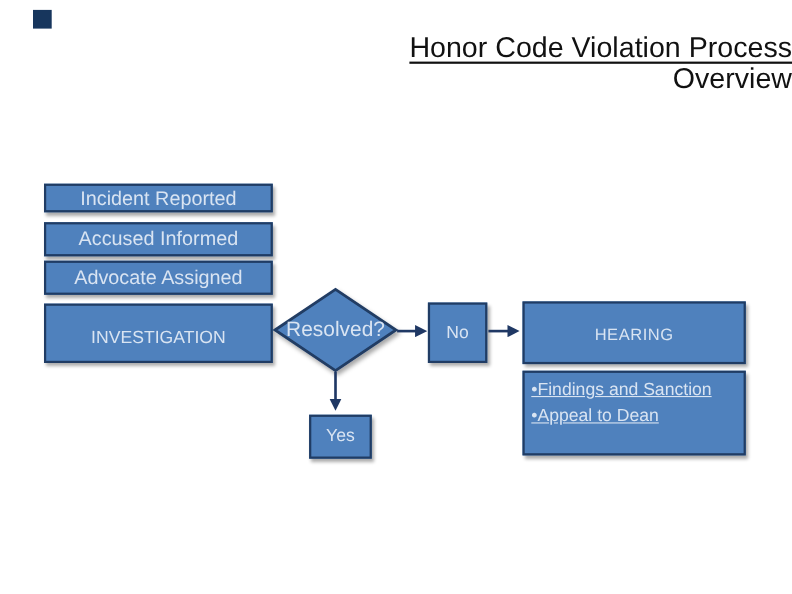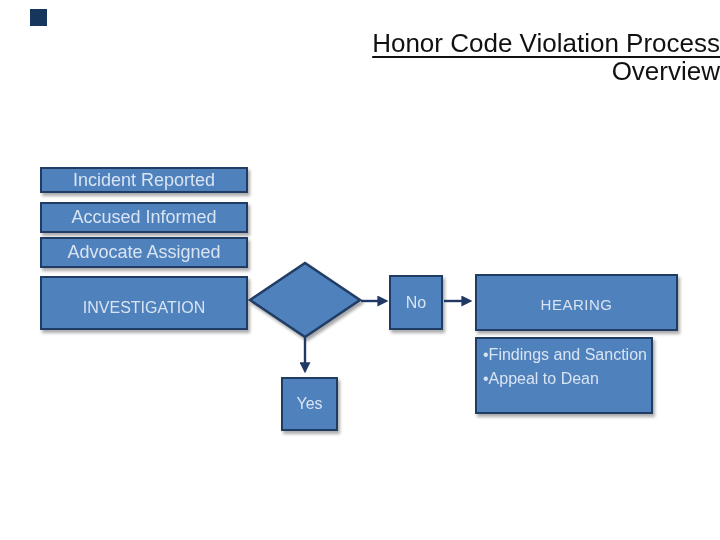--- a/index.html
+++ b/index.html
@@ -22,24 +22,24 @@
     color:#d9e4f2;display:flex;align-items:center;justify-content:center;
     box-shadow:2px 3px 3px rgba(0,0,0,0.33);font-size:18px;text-align:center;
   }
   .step1{left:40px;top:167px;width:208px;height:26px;}
   .step2{left:40px;top:202px;width:208px;height:31px;}
   .step3{left:40px;top:237px;width:208px;height:31px;}
   .investigation{left:40px;top:276px;width:208px;height:54px;font-size:16px;padding-top:10px;}
   .no-box{left:389px;top:275px;width:54px;height:55px;font-size:16px;}
   .hearing{left:475px;top:274px;width:203px;height:57px;font-size:15px;padding-top:4px;letter-spacing:0.5px;}
   .hearing-details{
-    left:475px;top:337px;width:178px;height:77px;display:block;
-    font-size:16px;line-height:24px;text-align:left;padding:4px 0 0 6px;
+    left:475px;top:337px;width:203px;height:77px;display:block;
+    font-size:16px;line-height:24px;text-align:left;padding:4px 0 0 6px;text-decoration:underline;
   }
-  .yes-box{left:281px;top:377px;width:57px;height:54px;font-size:16px;}
+  .yes-box{left:281px;top:377px;width:57px;height:40px;font-size:16px;}
   .diamond-label{
     position:absolute;left:250px;top:263px;width:110px;height:74px;
     display:flex;align-items:center;justify-content:center;
     color:#d9e4f2;font-size:19px;z-index:3;
   }
   .connector-layer{position:absolute;left:0;top:0;width:720px;height:540px;z-index:2;pointer-events:none;}
 </style>
 </head>
 <body>
 
@@ -73,20 +73,23 @@
   <div class="node step2">
     <span>Accused Informed</span>
   </div>
   <div class="node step3">
     <span>Advocate Assigned</span>
   </div>
   <div class="node investigation">
     <span>INVESTIGATION</span>
   </div>
 
+  <div class="diamond-label">
+    <span>Resolved?</span>
+  </div>
 
   <div class="node no-box">
     <span>No</span>
   </div>
 
   <div class="node hearing">
     <span>HEARING</span>
   </div>
 
   <div class="node hearing-details">

